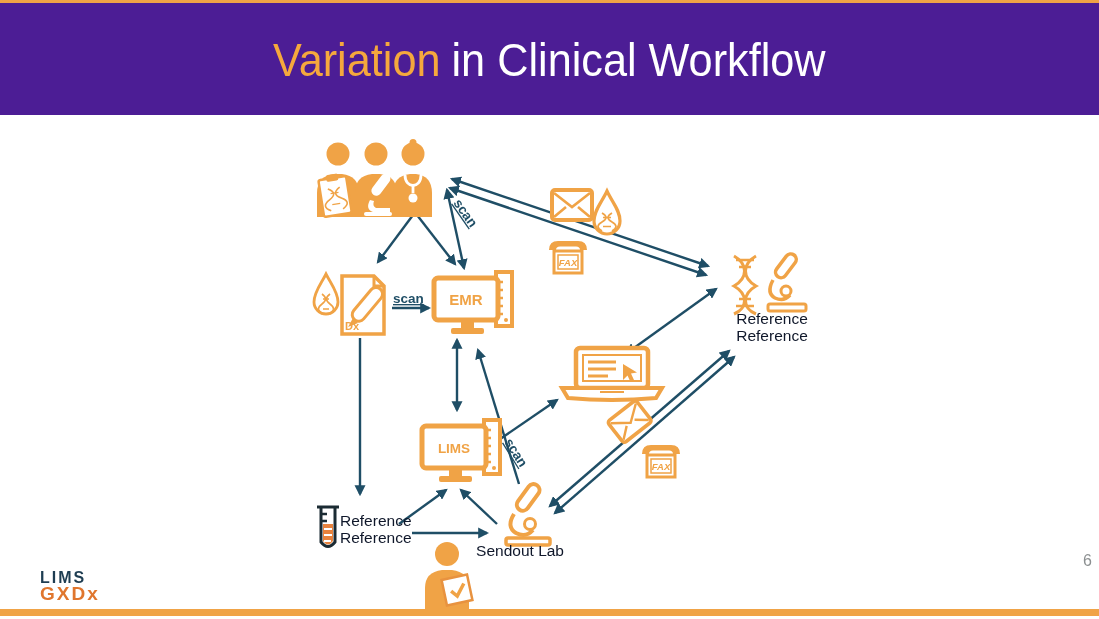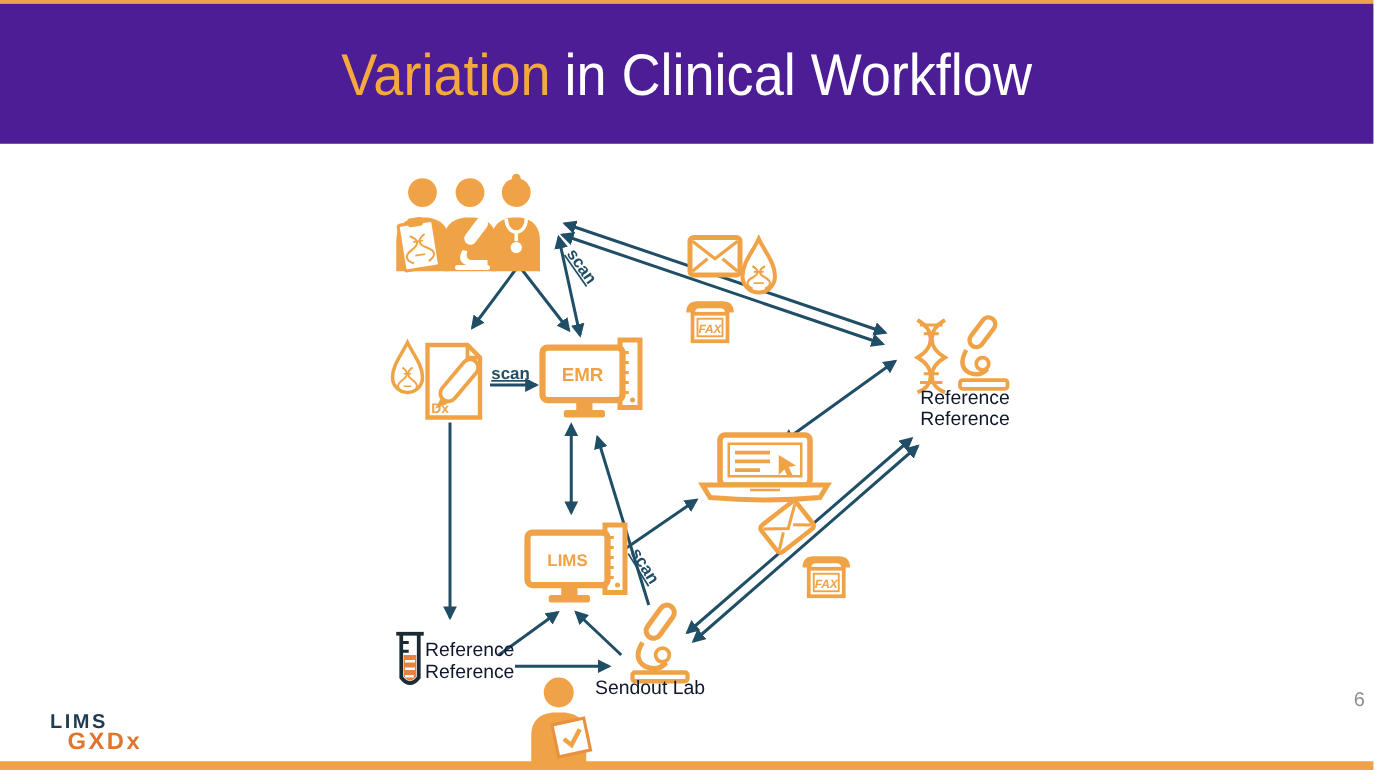--- a/index.html
+++ b/index.html
@@ -21,21 +21,21 @@
   .icon{z-index:2;}
   .lbl{position:absolute;z-index:3;color:#0f172a;font-size:15.5px;line-height:17px;}
   .scan-txt{font-size:13.5px;font-weight:bold;fill:#1F4E66;text-decoration:underline;}
   .node-txt{font-weight:bold;fill:#F0A346;}
   
   .bottom-rule{position:absolute;left:0;top:609px;width:1099px;height:7px;background:#F0A346;}
   .pagenum{position:absolute;left:1062px;top:552px;width:30px;text-align:right;
            color:#8C9091;font-size:16px;}
   .logo{position:absolute;left:40px;top:570px;line-height:1;z-index:3;}
   .logo .l1{color:#1E3D52;font-weight:bold;font-size:16px;letter-spacing:2px;}
-  .logo .l2{color:#E0762E;font-weight:bold;font-size:19px;letter-spacing:2px;margin-top:-2px;margin-left:14px;}
+  .logo .l2{color:#E0762E;font-weight:bold;font-size:19px;letter-spacing:2px;margin-top:-2px;margin-left:0;}
 </style>
 </head>
 <body>
 
 <div class="slide">
   <div class="top-rule"></div>
 
   <header class="hdr">
     <h1><span class="accent">Variation</span><span class="rest">in Clinical Workflow</span></h1>
   </header>

